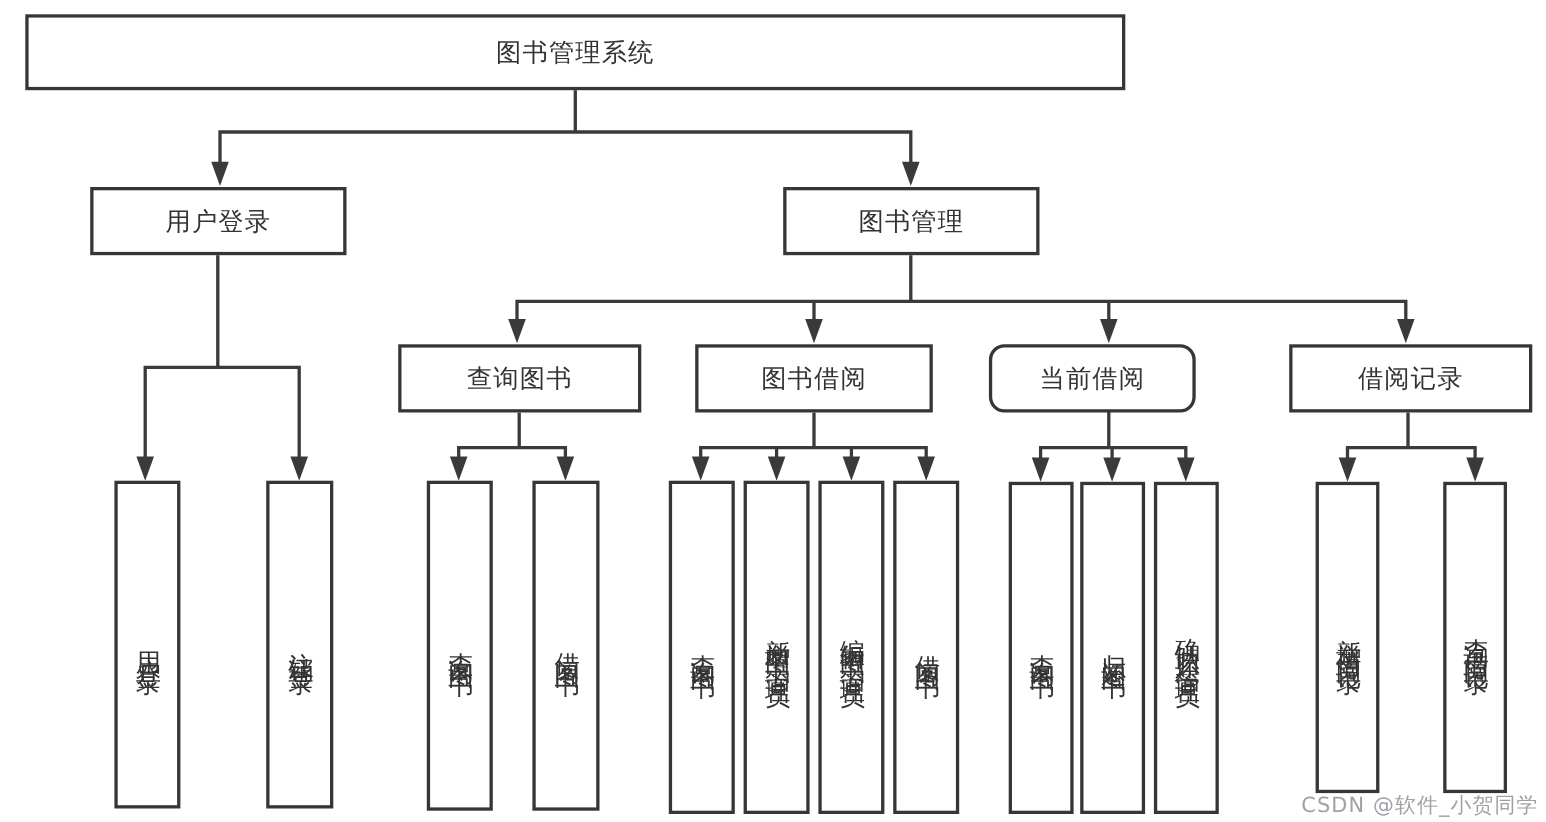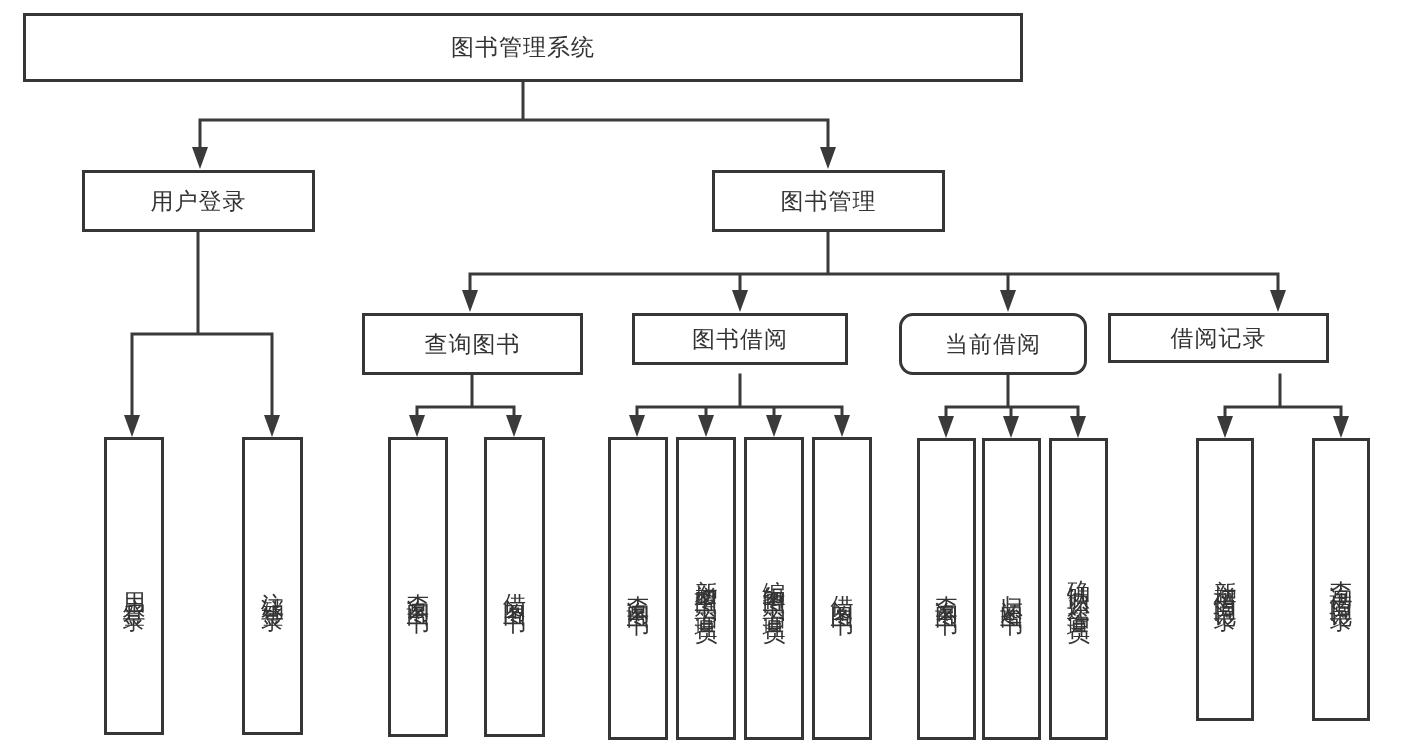--- a/index.html
+++ b/index.html
@@ -57,36 +57,37 @@
       <path d="M1217,416 h16 l-8,22 z M1333,416 h16 l-8,22 z"></path>
     </g>
   </svg>
 
   <div class="hbox" style="left:23px; top:13px; width:1000px; height:69px;">图书管理系统</div>
 
   <div class="hbox" style="left:82px; top:170px; width:233px; height:62px;">用户登录</div>
   <div class="hbox" style="left:712px; top:170px; width:233px; height:62px;text-align:center;">图书管理</div>
 
   <div class="hbox" style="left:362px; top:313px; width:221px; height:62px;">查询图书</div>
-  <div class="hbox" style="left:632px; top:313px; width:216px; height:52px;">图书借阅</div>
+  <div class="hbox" style="left:632px; top:313px; width:216px; height:62px;">图书借阅</div>
   <div class="hbox" style="left:899px; top:313px; width:188px; height:62px;border-radius:14px;">当前借阅</div>
-  <div class="hbox" style="left:1108px; top:313px; width:221px; height:50px;">借阅记录</div>
+  <div class="hbox" style="left:1172px; top:313px; width:221px; height:62px;">借阅记录</div>
 
   <div class="vbox" style="left:104px; top:437px; width:60px; height:298px;">用户登录</div>
   <div class="vbox" style="left:242px; top:437px; width:61px; height:298px;">注销登录</div>
 
   <div class="vbox" style="left:388px; top:437px; width:60px; height:300px;">查询图书</div>
   <div class="vbox" style="left:484px; top:437px; width:61px; height:300px;">借阅图书</div>
 
   <div class="vbox" style="left:608px; top:437px; width:60px; height:303px;">查询图书</div>
   <div class="vbox" style="left:676px; top:437px; width:60px; height:303px;">新增图书（管理员）</div>
   <div class="vbox" style="left:744px; top:437px; width:60px; height:303px;">编辑图书（管理员）</div>
   <div class="vbox" style="left:812px; top:437px; width:60px; height:303px;">借阅图书</div>
 
   <div class="vbox" style="left:917px; top:438px; width:59px; height:302px;">查询图书</div>
   <div class="vbox" style="left:982px; top:438px; width:59px; height:302px;">归还图书</div>
   <div class="vbox" style="left:1049px; top:438px; width:59px; height:302px;">确认归还（管理员）</div>
 
   <div class="vbox" style="left:1196px; top:438px; width:58px; height:283px;">新增借阅记录</div>
   <div class="vbox" style="left:1312px; top:438px; width:58px; height:283px;">查询借阅记录</div>
 
+  <div class="watermark">CSDN @软件_小贺同学</div>
 
 </div>
 
 </body></html>

